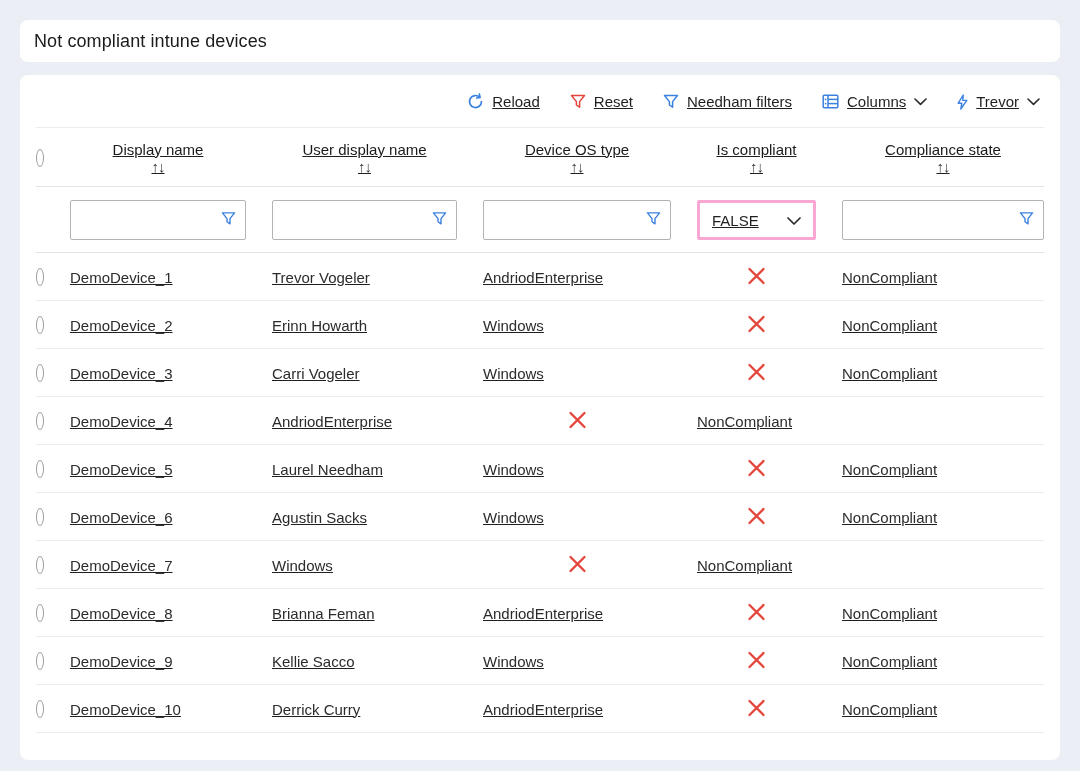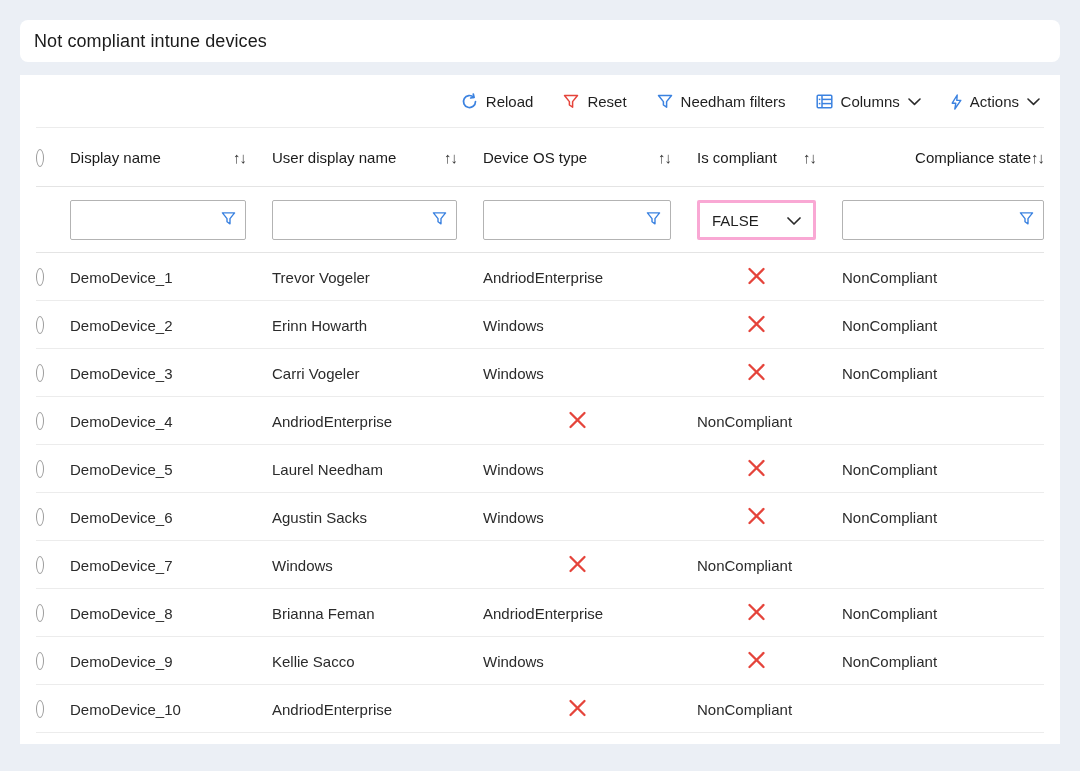--- a/index.html
+++ b/index.html
@@ -25,22 +25,23 @@
   .title-card h1 {
     font-size: 18px;
     font-weight: 400;
     color: #1b1b1b;
     letter-spacing: .1px;
   }
 
   
   .table-card {
     background: #ffffff;
-    border-radius: 0;
-    padding-bottom: 11px;
+    border-radius: 8px;
+    padding-bottom: 27px;
+    text-decoration: underline;
   }
 
   
   .toolbar {
     height: 53px;
     display: flex;
     align-items: center;
     justify-content: flex-end;
     gap: 30px;
     padding: 0 20px;
@@ -79,21 +80,21 @@
   .thead { height: 59px; }
   .thead::after { background: #e4e4e4; }
   .tfilter { height: 66px; }
   .tfilter::after { background: #e4e4e4; }
   .trow { height: 48px; }
 
   .cell { padding-right: 26px; font-size: 15px; color: #2b2b2b; white-space: nowrap; overflow: hidden; }
   .grid-row > .cell:last-child { padding-right: 0; justify-content: flex-end; }
 
   .hcell {
-    display: flex; align-items: center; justify-content: space-between;
+    display: flex; align-items: center; justify-content: space-between; flex-direction: column;
   }
   .hlabel { font-size: 15px; color: #1b1b1b; }
   .sort-icon {
     font-size: 15px; color: #3c3c3c; letter-spacing: -1px;
     cursor: pointer; user-select: none;
   }
 
   
   .radio {
     display: inline-block; width: 18px; height: 18px;
@@ -183,21 +184,21 @@
           </svg>
         </span>
       </button>
 
       <button class="tb-btn">
         <span>
           <svg width="11" height="16" viewBox="0 0 11 16" fill="none" stroke="#3b82e0" stroke-width="1.4" stroke-linejoin="round">
             <path d="M6.2 1 L1.2 9.2 H4.8 L3.8 15 L9.8 6.4 H5.8 Z"></path>
           </svg>
         </span>
-        <span>Actions</span>
+        <span>Trevor</span>
         <span>
           <svg width="13" height="8" viewBox="0 0 13 8" fill="none" stroke="#2b2b2b" stroke-width="1.6" stroke-linecap="round" stroke-linejoin="round">
             <polyline points="1,1 6.5,6.3 12,1"></polyline>
           </svg>
         </span>
       </button>
     </div>
 
     <div class="grid-row thead">
       <div class="cell cell-radio">
@@ -438,20 +439,21 @@
       </span>
     </div>
     <div class="cell">NonCompliant</div>
   </div>
 
   <div class="grid-row trow">
     <div class="cell cell-radio">
       <span class="radio"></span>
     </div>
     <div class="cell">DemoDevice_10</div>
+    <div class="cell">Derrick Curry</div>
     <div class="cell">AndriodEnterprise</div>
     <div class="cell cell-compliant">
       <span>
         <svg width="21" height="20" viewBox="0 0 21 20" fill="none" stroke="#e5443b" stroke-width="2.3" stroke-linecap="round">
           <line x1="3.5" y1="3" x2="17.5" y2="17"></line>
           <line x1="17.5" y1="3" x2="3.5" y2="17"></line>
         </svg>
       </span>
     </div>
     <div class="cell">NonCompliant</div>

